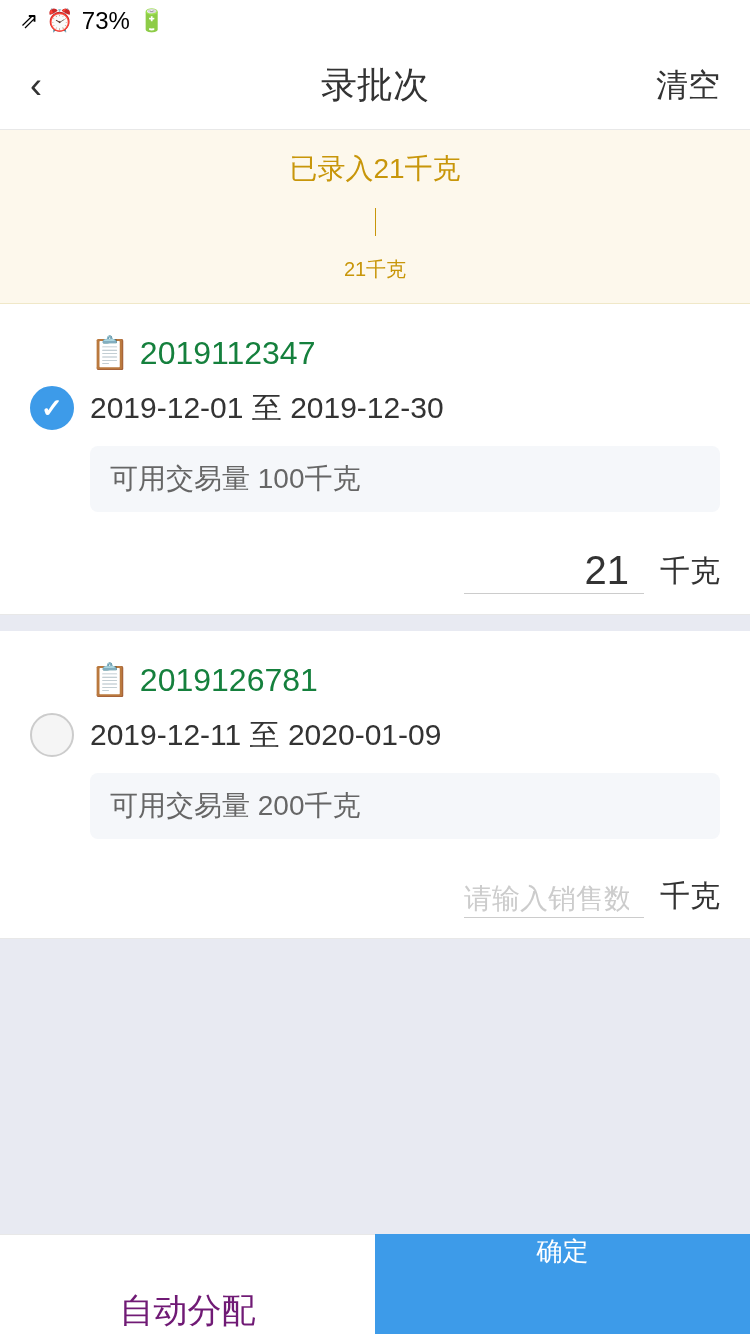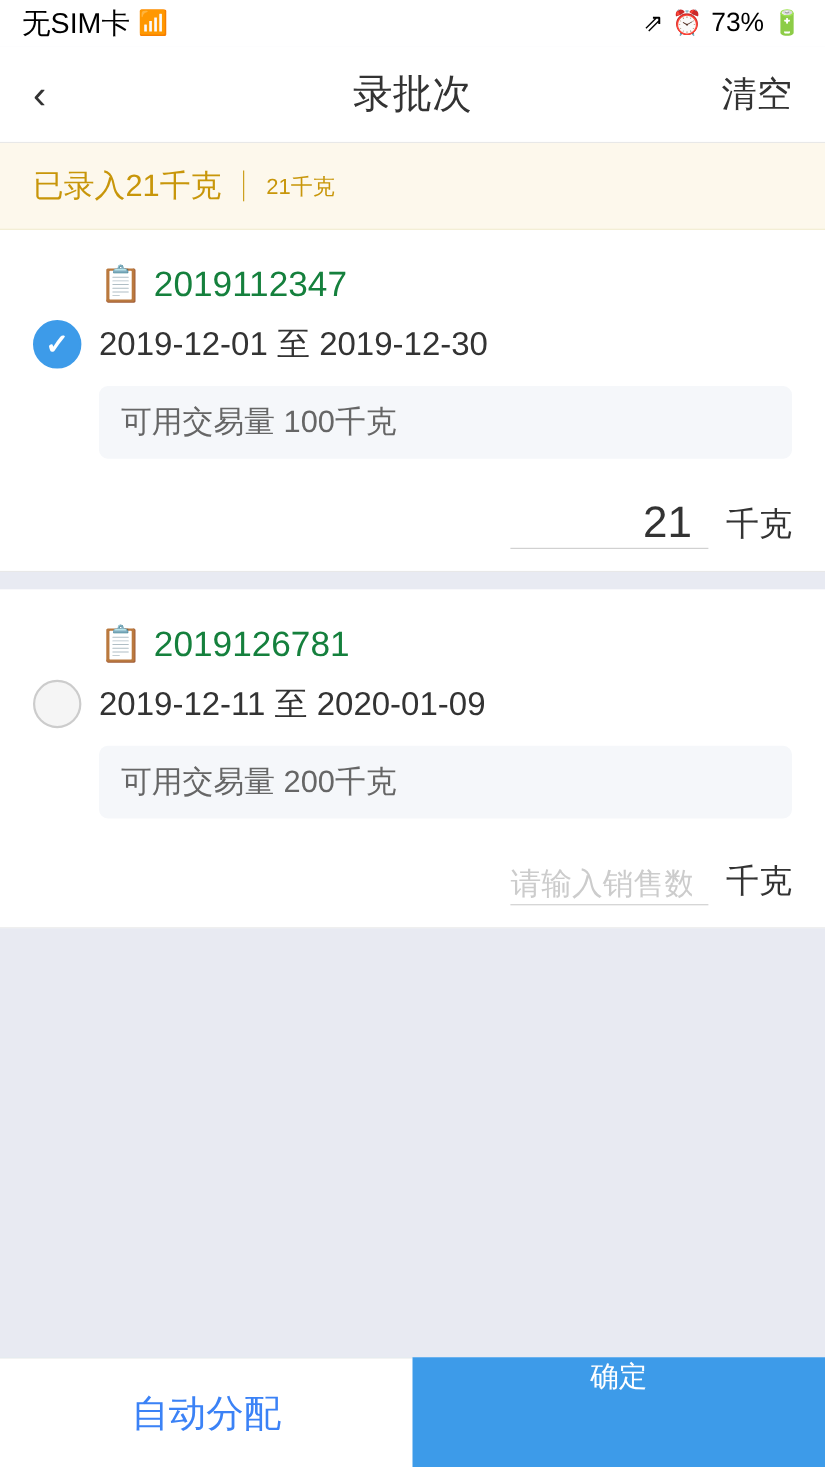--- a/index.html
+++ b/index.html
@@ -80,20 +80,21 @@
 
     
     .summary-bar {
       width: 750px;
       background: #fdf8ec;
       padding: 20px 30px;
       display: flex;
       align-items: center;
       gap: 20px;
       border-bottom: 1px solid #f0e8c8;
+      flex-direction: column;
     }
     .summary-label {
       font-size: 28px;
       color: #c8960a;
     }
     .summary-divider {
       width: 1px;
       height: 28px;
       background: #c8960a;
     }
@@ -224,24 +225,24 @@
       left: 0;
       width: 750px;
       height: 100px;
       display: flex;
       background: #fff;
     }
     .btn-auto {
       flex: 1;
       height: 100%;
       display: flex;
-      align-items: center;
+      align-items: flex-end;
       justify-content: center;
       font-size: 34px;
-      color: #3b82f6;
+      color: #701a75;
       background: #fff;
       border: none;
       cursor: pointer;
       border-top: 1px solid #e8e8e8;
     }
     .btn-confirm {
       flex: 1;
       height: 100%;
       display: flex;
       align-items: flex-start;
@@ -256,24 +257,20 @@
     
     .section-divider {
       height: 16px;
       background: #e8eaf2;
     }
   </style>
 </head>
 <body>
 
 <div class="status-bar">
-  <div class="status-left">
-    <span>无SIM卡</span>
-    <span class="wifi-icon">📶</span>
-  </div>
   <div class="status-right">
     <span style="font-size:22px;">⇗</span>
     <span style="font-size:22px;">⏰</span>
     <span>73%</span>
     <span style="font-size:22px;">🔋</span>
   </div>
 </div>
 
 <div class="nav-bar">
   <span class="nav-back">‹</span>

